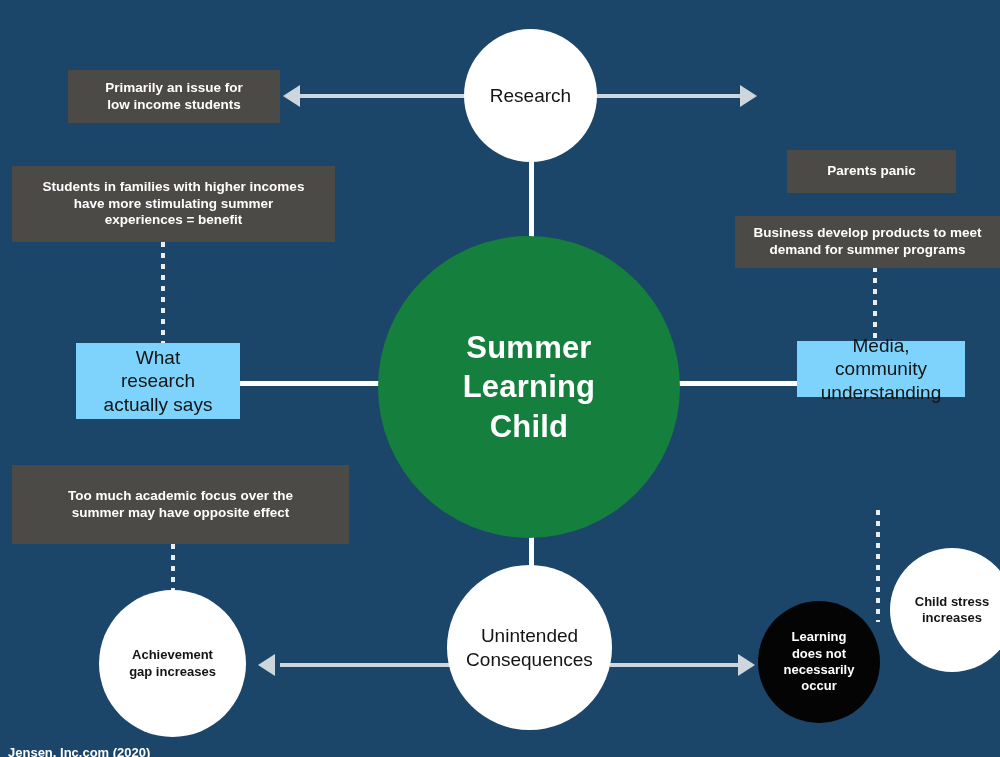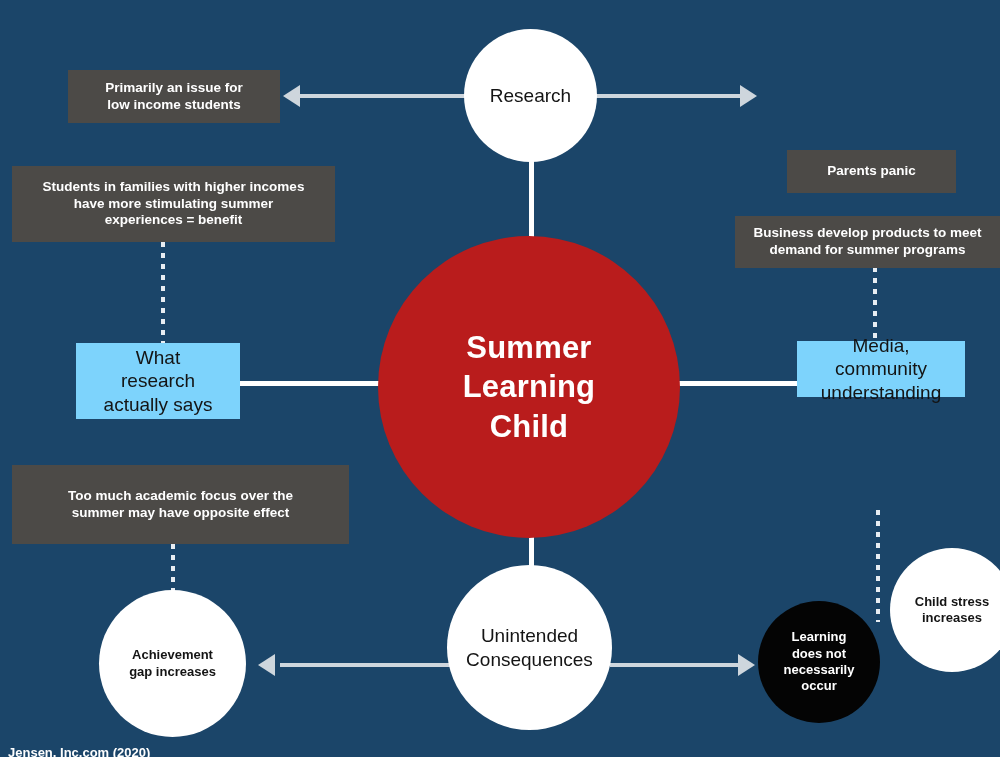--- a/index.html
+++ b/index.html
@@ -30,21 +30,21 @@
 
   .circle-white {
     background: #ffffff;
     color: #141414;
   }
   .circle-black {
     background: #040404;
     color: #ffffff;
   }
   .circle-center {
-    background: #b91c1c;
+    background: #15803d;
     color: #ffffff;
   }
 
   .box-gray {
     background: #4c4a47;
     color: #ffffff;
     padding: 6px 10px;
   }
   .box-white {
     background: #7dd3fc;

